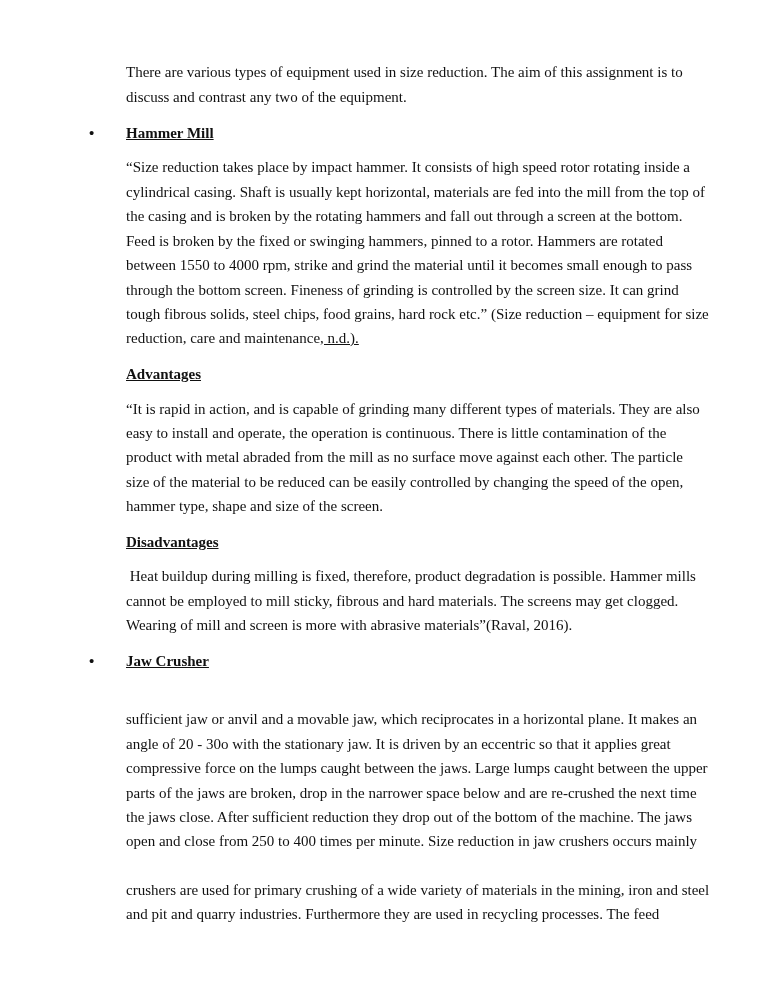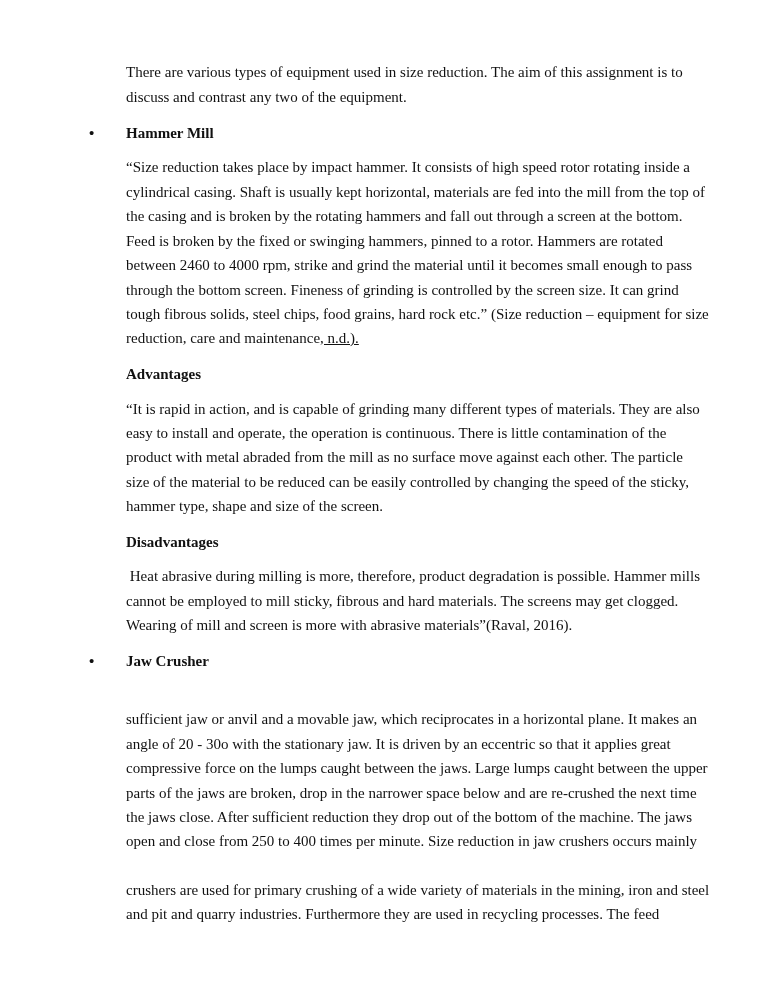--- a/index.html
+++ b/index.html
@@ -1,54 +1,54 @@
 <!DOCTYPE html>
 <html><head>
   <meta charset="utf-8">
   <style>
     html, body { margin: 0; padding: 0; background: #ffffff; }
     body { width: 768px; height: 994px; position: relative; overflow: hidden;
            font-family: "Liberation Serif", serif; color: #111111; }
     .page { position: absolute; left: 0; top: 0; width: 768px; height: 994px; background: #ffffff; }
     .line { position: absolute; left: 126px; font-size: 15px; line-height: 18px; white-space: nowrap; }
-    .bold { font-weight: bold; }
+    .bold { font-weight: bold; text-decoration: underline; }
     .bullet { position: absolute; left: 89px; font-size: 15px; line-height: 18px; font-weight: bold; }
     .u { text-decoration: underline; text-align: center; }
   </style>
 </head>
 <body>
 
 <div class="page">
 
   <div class="line" style="top:63px">There are various types of equipment used in size reduction. The aim of this assignment is to</div>
   <div class="line" style="top:88px">discuss and contrast any two of the equipment.</div>
 
   <div class="bullet" style="top:124px">•</div>
   <div class="line bold" style="top:124px">Hammer Mill</div>
 
   <div class="line" style="top:158px">“Size reduction takes place by impact hammer. It consists of high speed rotor rotating inside a</div>
   <div class="line" style="top:183px">cylindrical casing. Shaft is usually kept horizontal, materials are fed into the mill from the top of</div>
   <div class="line" style="top:207px">the casing and is broken by the rotating hammers and fall out through a screen at the bottom.</div>
   <div class="line" style="top:232px">Feed is broken by the fixed or swinging hammers, pinned to a rotor. Hammers are rotated</div>
-  <div class="line" style="top:256px">between 2460 to 4000 rpm, strike and grind the material until it becomes small enough to pass</div>
+  <div class="line" style="top:256px">between 1550 to 4000 rpm, strike and grind the material until it becomes small enough to pass</div>
   <div class="line" style="top:281px">through the bottom screen. Fineness of grinding is controlled by the screen size. It can grind</div>
   <div class="line" style="top:305px">tough fibrous solids, steel chips, food grains, hard rock etc.” (Size reduction – equipment for size</div>
   <div class="line" style="top:329px">
     <span>reduction, care and maintenance</span><span class="u">, n.d.).</span>
   </div>
 
   <div class="line bold" style="top:365px">Advantages</div>
   <div class="line" style="top:400px">“It is rapid in action, and is capable of grinding many different types of materials. They are also</div>
   <div class="line" style="top:424px">easy to install and operate, the operation is continuous. There is little contamination of the</div>
   <div class="line" style="top:448px">product with metal abraded from the mill as no surface move against each other. The particle</div>
-  <div class="line" style="top:473px">size of the material to be reduced can be easily controlled by changing the speed of the sticky,</div>
+  <div class="line" style="top:473px">size of the material to be reduced can be easily controlled by changing the speed of the open,</div>
   <div class="line" style="top:497px">hammer type, shape and size of the screen.</div>
 
   <div class="line bold" style="top:533px">Disadvantages</div>
-  <div class="line" style="top:567px; white-space:pre"> Heat abrasive during milling is more, therefore, product degradation is possible. Hammer mills</div>
+  <div class="line" style="top:567px; white-space:pre"> Heat buildup during milling is fixed, therefore, product degradation is possible. Hammer mills</div>
   <div class="line" style="top:592px">cannot be employed to mill sticky, fibrous and hard materials. The screens may get clogged.</div>
   <div class="line" style="top:616px">Wearing of mill and screen is more with abrasive materials”(Raval, 2016).</div>
 
   <div class="bullet" style="top:652px">•</div>
   <div class="line bold" style="top:652px">Jaw Crusher</div>
 
   <div class="line" style="top:710px">sufficient jaw or anvil and a movable jaw, which reciprocates in a horizontal plane. It makes an</div>
   <div class="line" style="top:735px">angle of 20 - 30o with the stationary jaw. It is driven by an eccentric so that it applies great</div>
   <div class="line" style="top:759px">compressive force on the lumps caught between the jaws. Large lumps caught between the upper</div>
   <div class="line" style="top:784px">parts of the jaws are broken, drop in the narrower space below and are re-crushed the next time</div>

